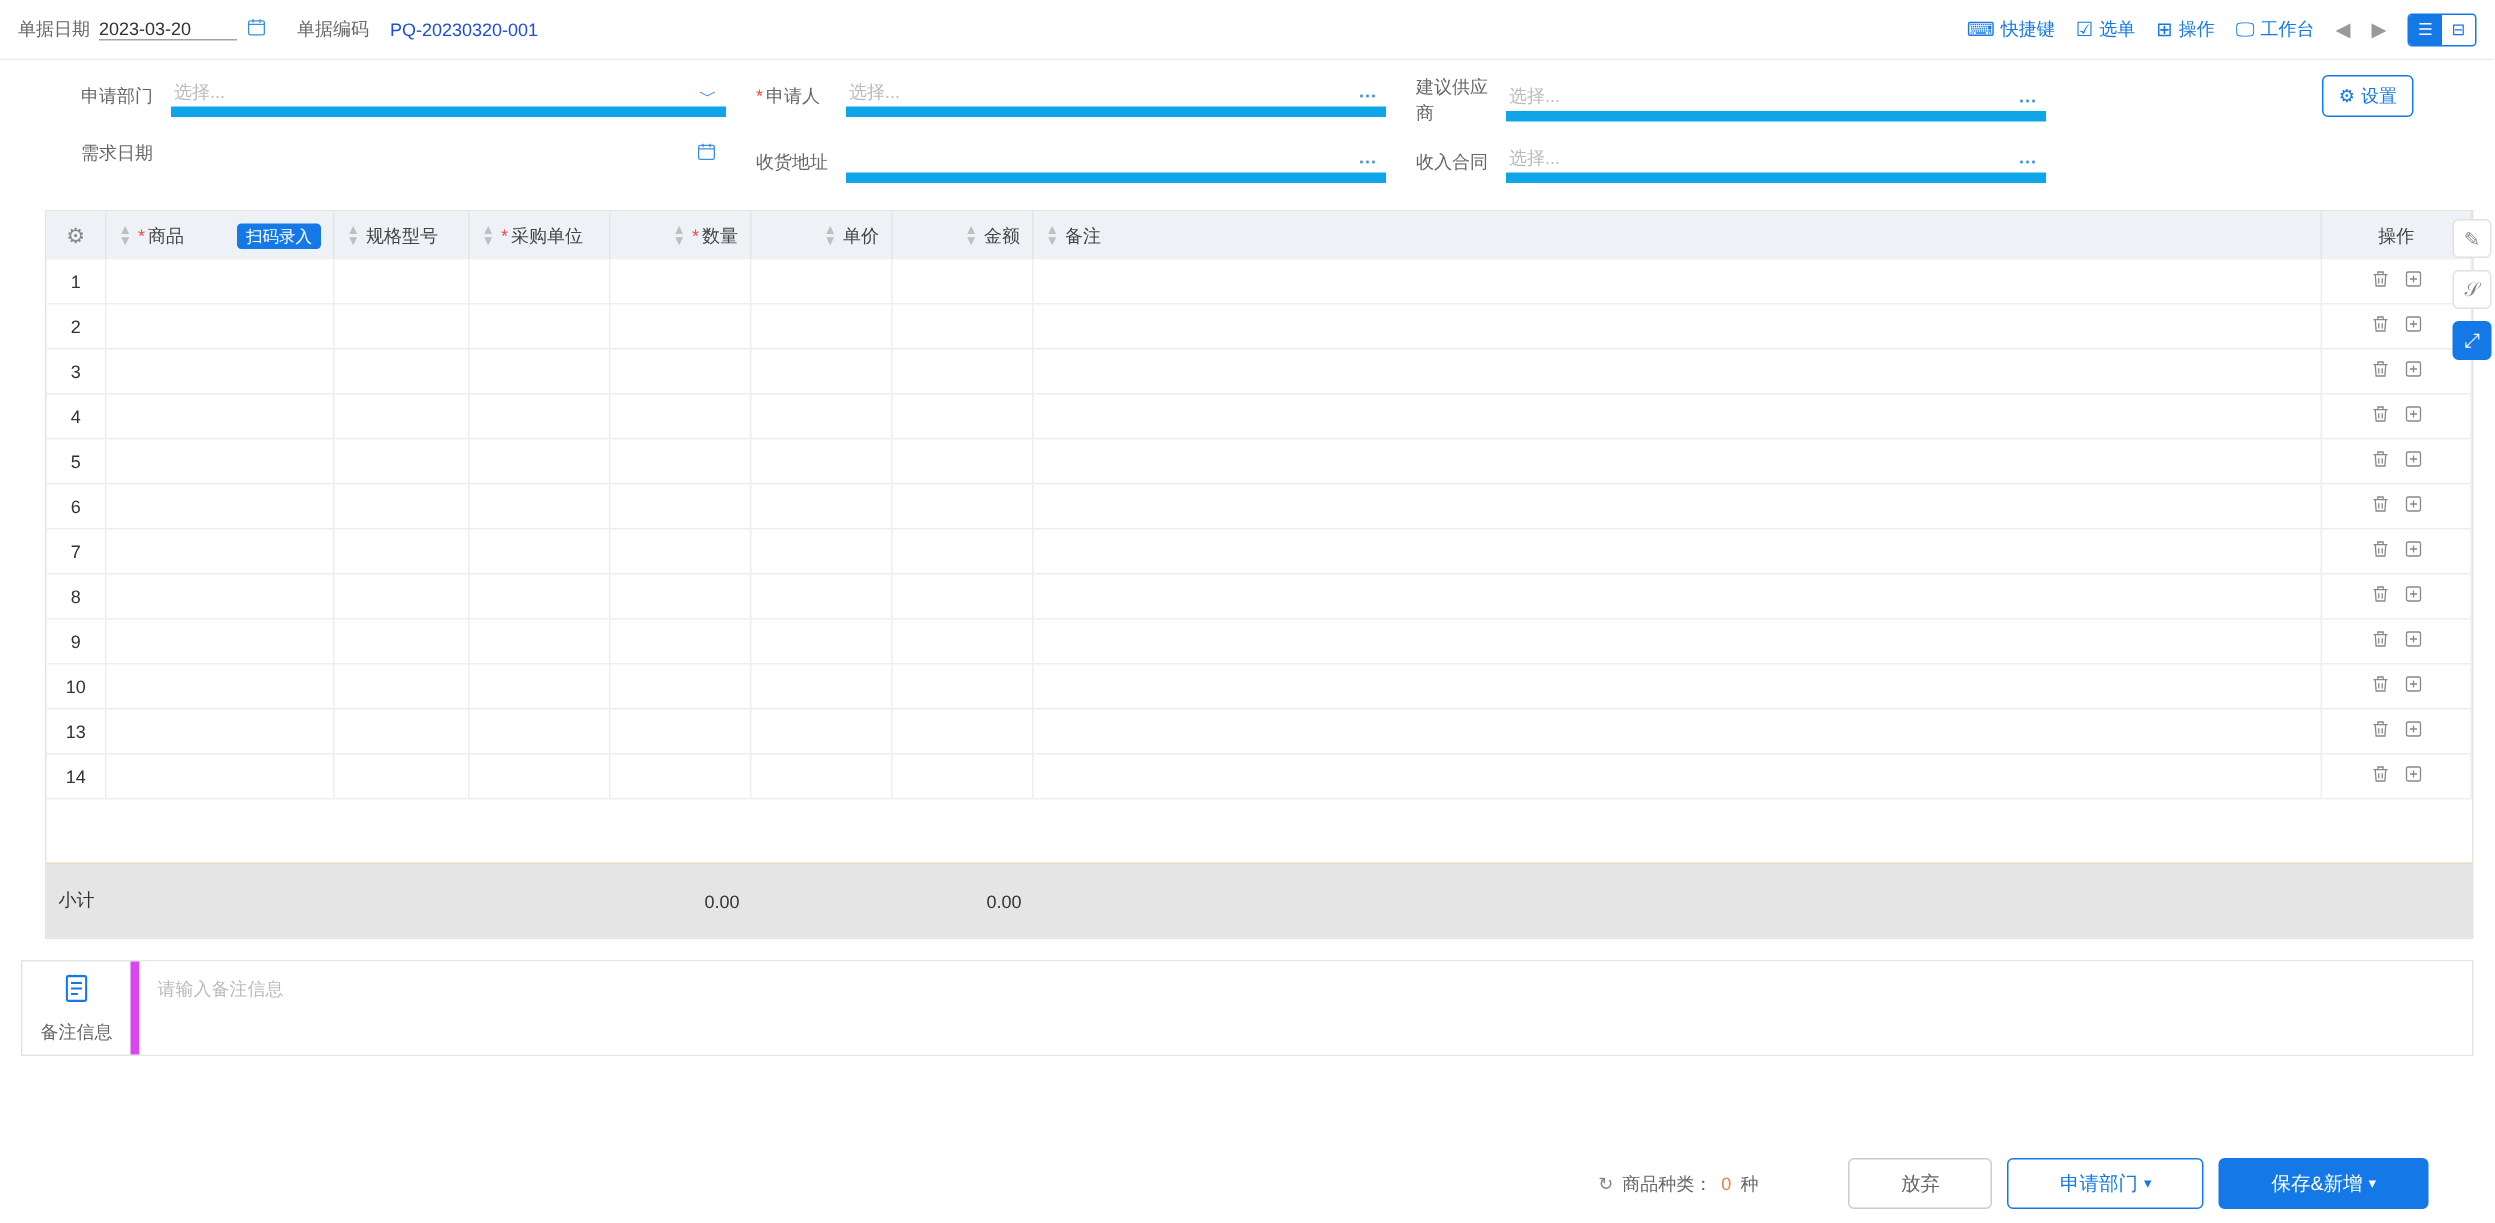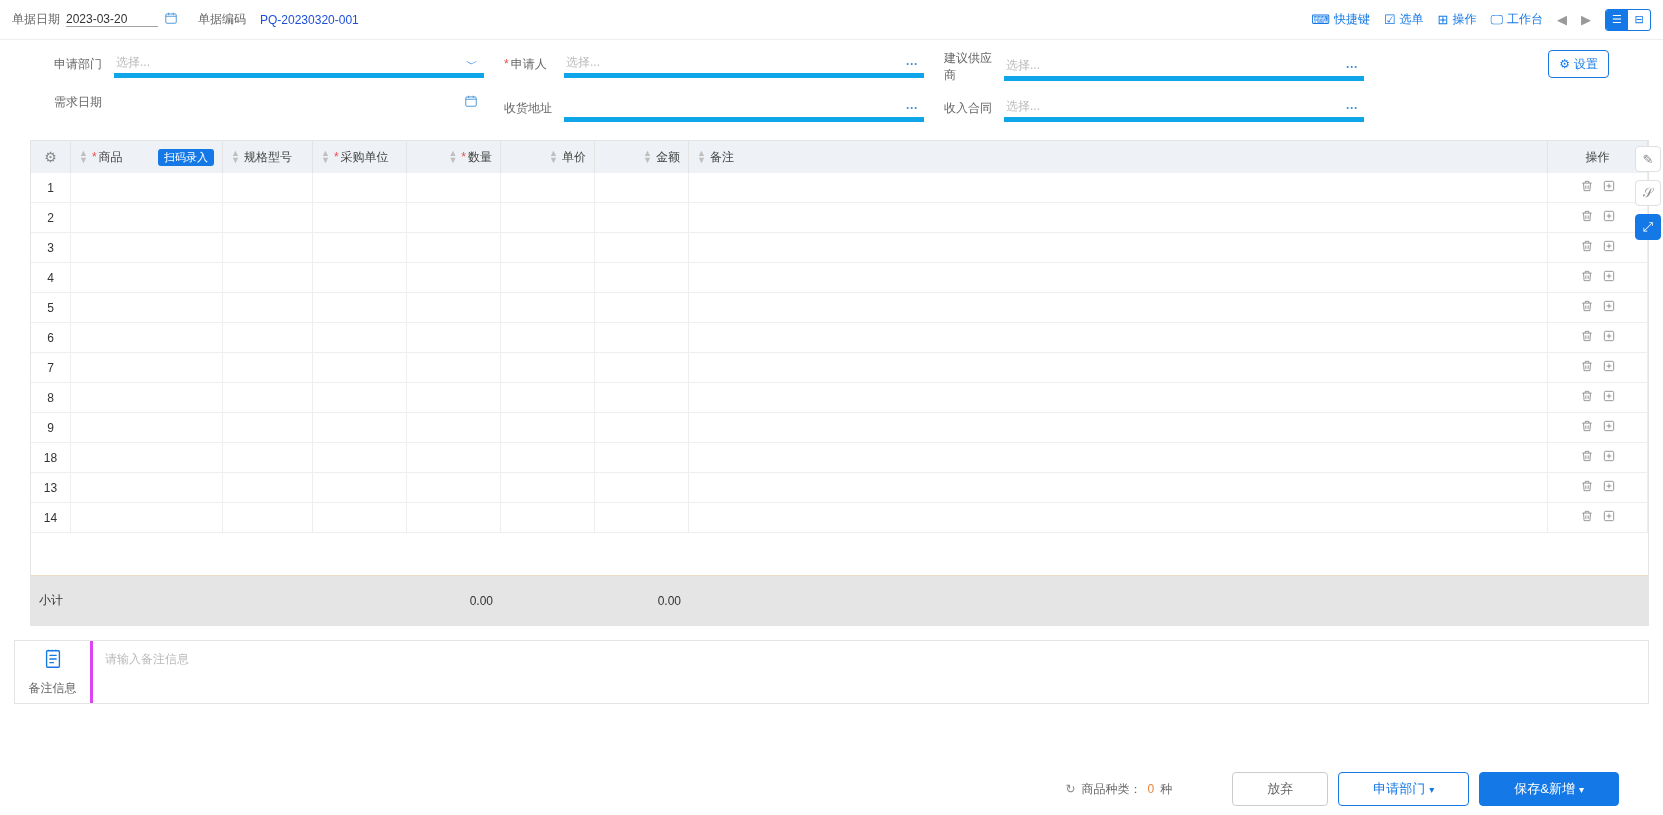--- a/index.html
+++ b/index.html
@@ -17,21 +17,21 @@
 .view-toggle{display:flex;border:1px solid #1478e6;border-radius:3px;overflow:hidden}
 .view-toggle span{width:22px;height:20px;display:flex;align-items:center;justify-content:center;color:#1478e6;cursor:pointer;font-size:11px}
 .view-toggle span.active{background:#1478e6;color:#fff}
 .form-row{display:flex;padding:10px 54px 0 54px;align-items:flex-start;gap:20px}
 .form-group{display:flex;align-items:center;position:relative}
 .form-group.w1{width:430px}
 .form-group.w2{width:420px}
 .form-group.w3{width:420px}
 .fg-label{width:60px;color:#666;padding-right:8px;flex-shrink:0}
 .req::before{content:"*";color:#e65050;margin-right:2px}
-.fg-input{flex:1;border:none;border-bottom:5px solid #0ea5e9;height:28px;font-size:12px;color:#a21caf;background:transparent;padding:0 20px 0 2px}
+.fg-input{flex:1;border:none;border-bottom:7px solid #0ea5e9;height:28px;font-size:12px;color:#a21caf;background:transparent;padding:0 20px 0 2px}
 .fg-input::placeholder{color:#bbb}
 .fg-caret{position:absolute;right:6px;color:#3e8ed8;font-size:12px;pointer-events:none}
 .fg-dots{position:absolute;right:6px;color:#3e8ed8;font-weight:bold;cursor:pointer}
 .fg-cal{position:absolute;right:6px;color:#3e8ed8;font-size:14px;cursor:pointer}
 .settings-btn{margin-left:auto;border:1px solid #1478e6;color:#1478e6;background:#fff;border-radius:4px;padding:4px 10px;display:flex;align-items:center;gap:4px;cursor:pointer;font-size:12px;height:28px}
 .table-wrap{margin:18px 14px 0 30px;border:1px solid #e4e4e4;position:relative;height:486px;display:flex;flex-direction:column}
 .thead{display:flex;background:#eef2f6;height:32px;flex-shrink:0}
 .thead .th{border-right:1px solid #e4e4e4;display:flex;align-items:center;position:relative;padding:0 8px;font-size:12px;color:#444}
 .th .sort{color:#bfbfbf;font-size:9px;line-height:7px;margin-right:4px;display:flex;flex-direction:column}
 .th-gear{width:40px;justify-content:center}
@@ -63,21 +63,21 @@
 .tf-num{width:40px;justify-content:center;color:#666}
 .tf-product{width:152px}
 .tf-spec{width:90px}
 .tf-unit{width:94px}
 .tf-qty{width:94px;justify-content:flex-end;font-weight:500}
 .tf-price{width:94px}
 .tf-amount{width:94px;justify-content:flex-end;font-weight:500}
 .tf-remark{flex:1}
 .tf-action{width:100px}
 .note-area{margin:14px 14px 0 14px;border:1px solid #e4e4e4;display:flex;height:64px}
-.note-left{width:78px;display:flex;flex-direction:column;align-items:center;justify-content:center;border-right:3px solid #d946ef;color:#666;gap:4px}
+.note-left{width:78px;display:flex;flex-direction:column;align-items:center;justify-content:center;border-right:6px solid #d946ef;color:#666;gap:4px}
 .note-left-icon{color:#1478e6;font-size:22px}
 .note-input{flex:1;border:none;padding:10px 12px;font-size:12px;resize:none;color:#333}
 .note-input::placeholder{color:#bbb}
 .footer{position:absolute;bottom:0;left:0;right:30px;height:52px;display:flex;align-items:center;justify-content:flex-end;padding:0 14px;gap:10px;background:#fff}
 .foot-info{display:flex;align-items:center;gap:6px;color:#666;margin-right:50px}
 .foot-info .cnt{color:#e6833c}
 .btn{height:34px;border-radius:4px;padding:0 34px;font-size:13px;cursor:pointer;display:flex;align-items:center;gap:4px}
 .btn-plain{background:#fff;border:1px solid #ccc;color:#666}
 .btn-outline{background:#fff;border:1px solid #1478e6;color:#1478e6}
 .btn-primary{background:#1478e6;border:1px solid #1478e6;color:#fff}
@@ -398,21 +398,21 @@
           <span class="row-icon"><svg class="icon-svg" viewBox="0 0 24 24">
               <path d="M4 7h16M9 7V4h6v3M6 7l1 13h10l1-13M10 11v6M14 11v6"></path>
             </svg></span>
           <span class="row-icon"><svg class="icon-svg" viewBox="0 0 24 24">
               <rect x="4" y="4" width="16" height="16" rx="2"></rect>
               <path d="M12 8v8M8 12h8"></path>
             </svg></span>
         </div>
       </div>
       <div class="trow">
-        <div class="td td-num">18</div>
+        <div class="td td-num">10</div>
         <div class="td td-product"></div>
         <div class="td td-spec"></div>
         <div class="td td-unit"></div>
         <div class="td td-qty"></div>
         <div class="td td-price"></div>
         <div class="td td-amount"></div>
         <div class="td td-remark"></div>
         <div class="td td-action">
           <span class="row-icon"><svg class="icon-svg" viewBox="0 0 24 24">
               <path d="M4 7h16M9 7V4h6v3M6 7l1 13h10l1-13M10 11v6M14 11v6"></path>

